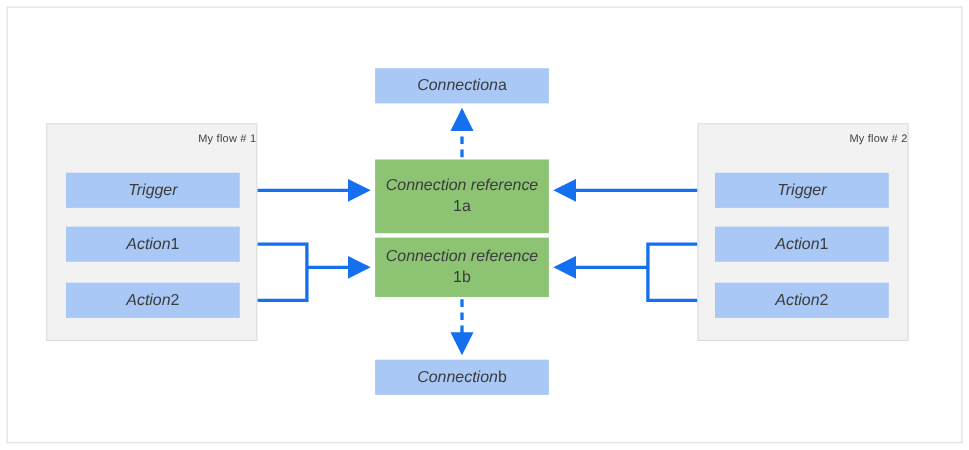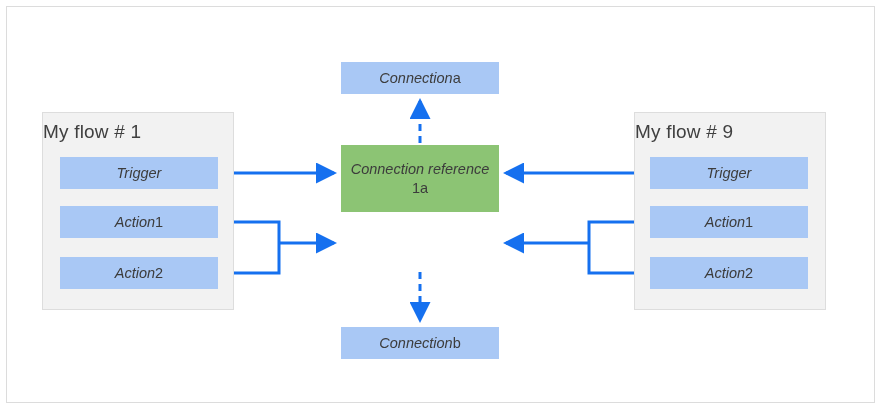--- a/index.html
+++ b/index.html
@@ -33,22 +33,22 @@
     position: absolute;
     background: #f2f2f2;
     border: 1px solid #dddddd;
     box-sizing: border-box;
   }
   .flow-title {
     position: absolute;
     left: 0;
     right: 0;
     top: 8px;
-    text-align: left;
-    font-size: 19px;
+    text-align: right;
+    font-size: 10px;
     color: #404040;
     letter-spacing: .2px;
   }
   #flow-panel-1 { left: 42px;  top: 112px; width: 192px; height: 198px; }
   #flow-panel-2 { left: 634px; top: 112px; width: 192px; height: 198px; }
 
   
   .step-box {
     position: absolute;
     background: #a9c8f5;
@@ -153,21 +153,21 @@
     <span class="it">Action</span>
       <span class="rm"> 1</span>
   </div>
 
   <div class="step-box" id="flow1-action2">
     <span class="it">Action</span>
       <span class="rm"> 2</span>
   </div>
 
   <div class="flow-panel" id="flow-panel-2">
-    <div class="flow-title">My flow # 9</div>
+    <div class="flow-title">My flow # 2</div>
   </div>
 
   <div class="step-box" id="flow2-trigger">
     <span class="it">Trigger</span>
       <span class="rm"></span>
   </div>
 
   <div class="step-box" id="flow2-action1">
     <span class="it">Action</span>
       <span class="rm"> 1</span>
@@ -182,18 +182,23 @@
     <span class="it">Connection</span>
       <span class="rm"> a</span>
   </div>
 
   <div class="ref-box" id="ref-1a">
     <div>
       <span class="it">Connection reference</span><span class="rm"> 1a</span>
     </div>
   </div>
 
+  <div class="ref-box" id="ref-1b">
+    <div>
+      <span class="it">Connection reference</span><span class="rm"> 1b</span>
+    </div>
+  </div>
 
   <div class="step-box" id="connection-b">
     <span class="it">Connection</span>
       <span class="rm"> b</span>
   </div>
 </div>
 
 </body></html>

